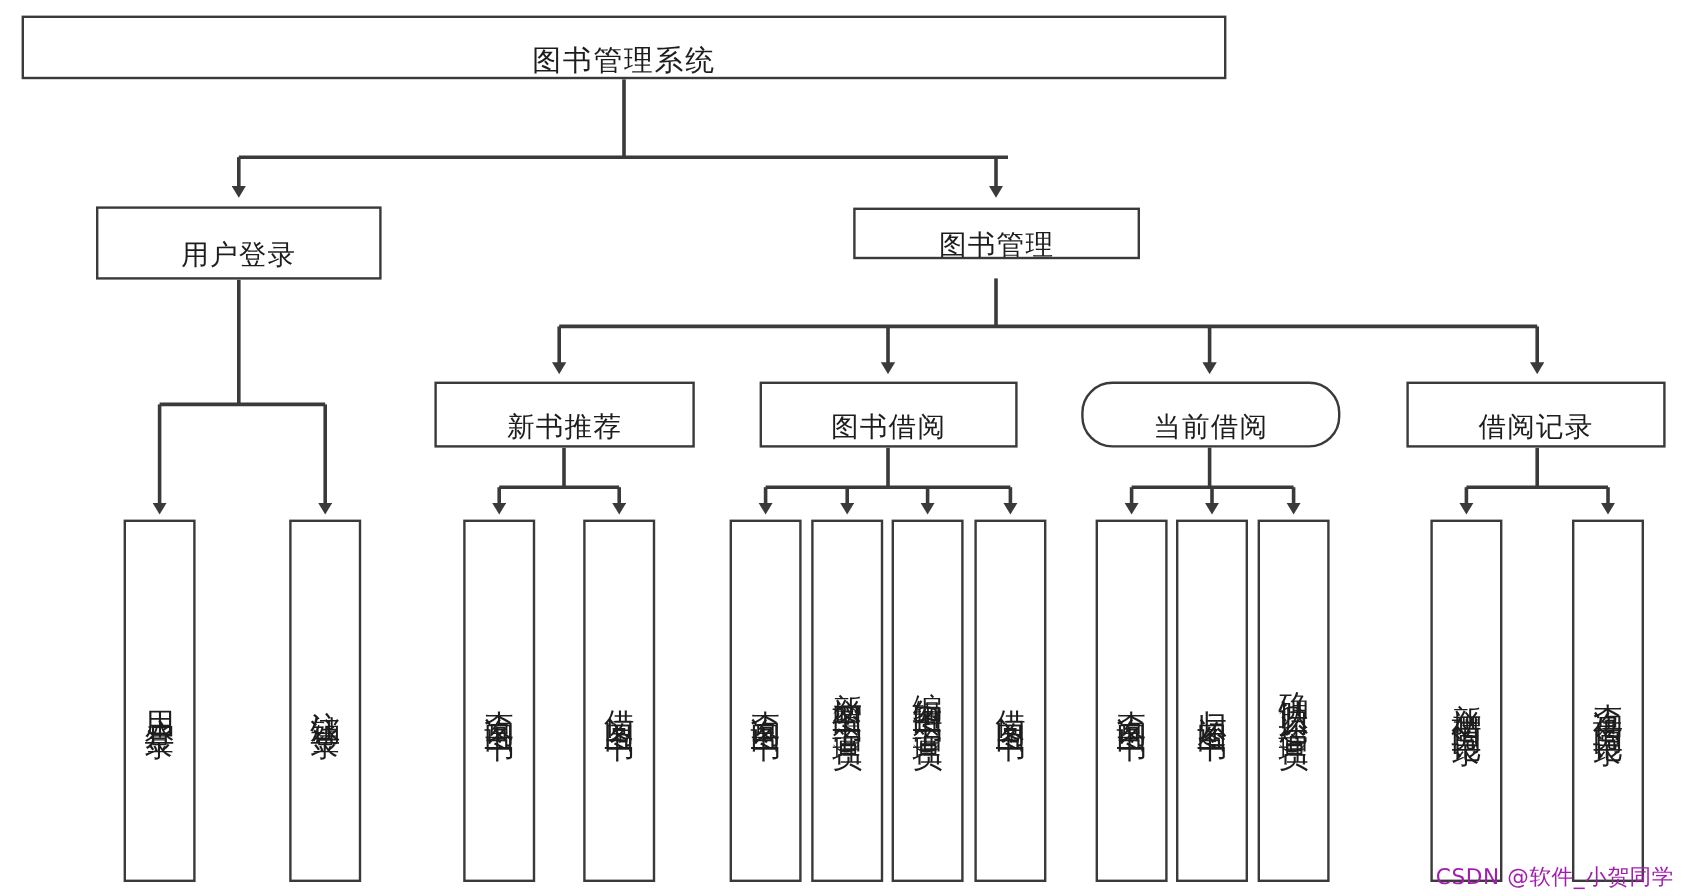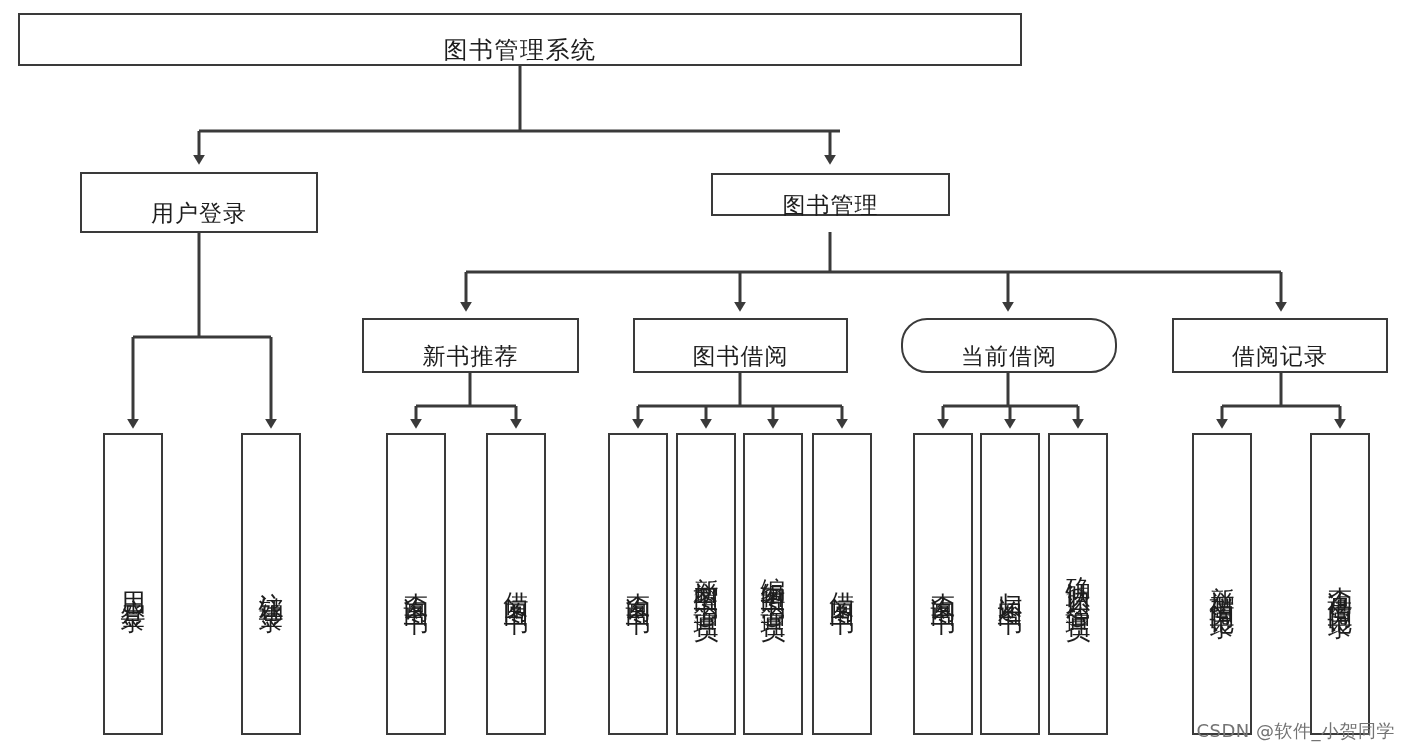--- a/index.html
+++ b/index.html
@@ -66,21 +66,21 @@
     letter-spacing: 6px;
     line-height: 1;
     white-space: nowrap;
     max-height: 100%;
   }
   #watermark {
     position: absolute;
     right: 10px;
     bottom: 4px;
     font-size: 18px;
-    color: #737373;
+    color: #a21caf;
     letter-spacing: 0.5px;
     z-index: 5;
     white-space: nowrap;
     pointer-events: none;
     font-family: "DejaVu Sans", "Liberation Sans", sans-serif;
   }
 </style>
 </head>
 <body>
 

